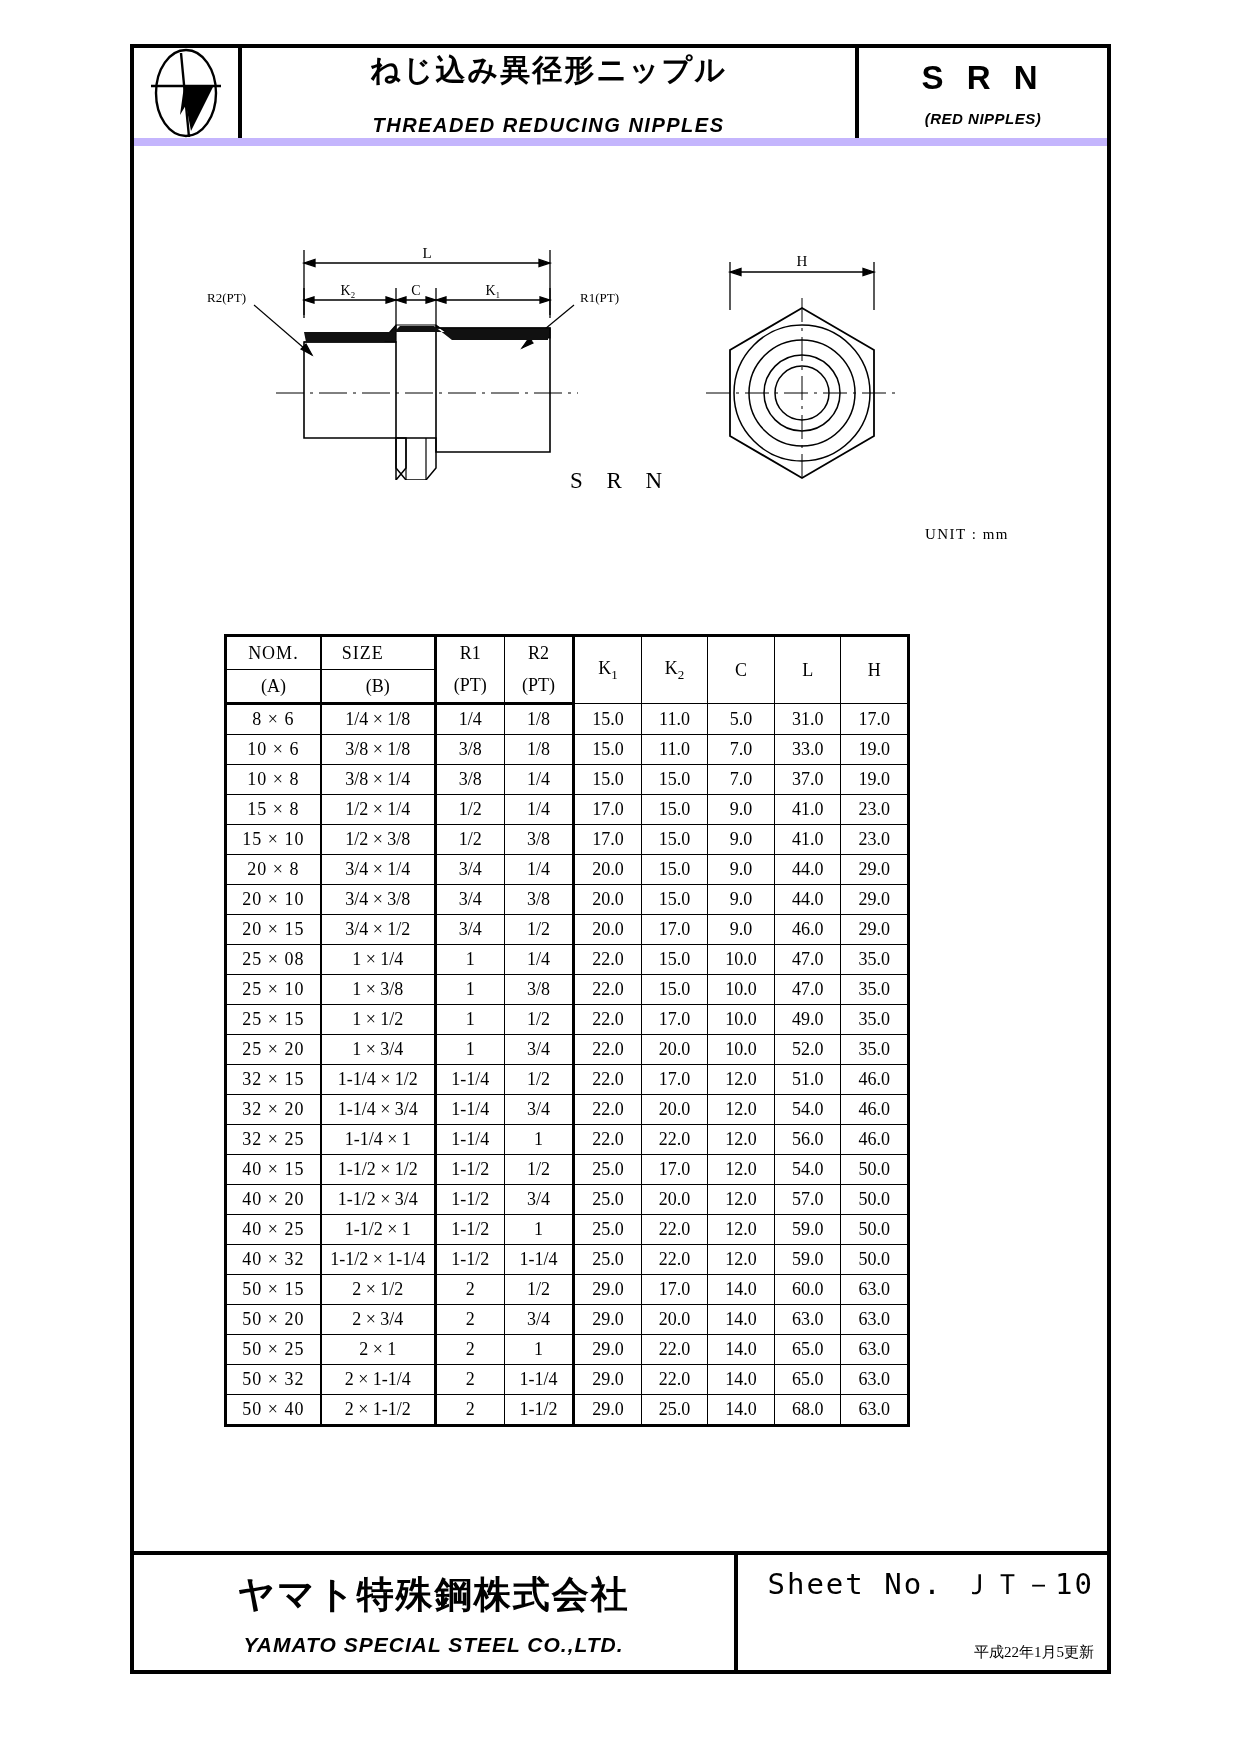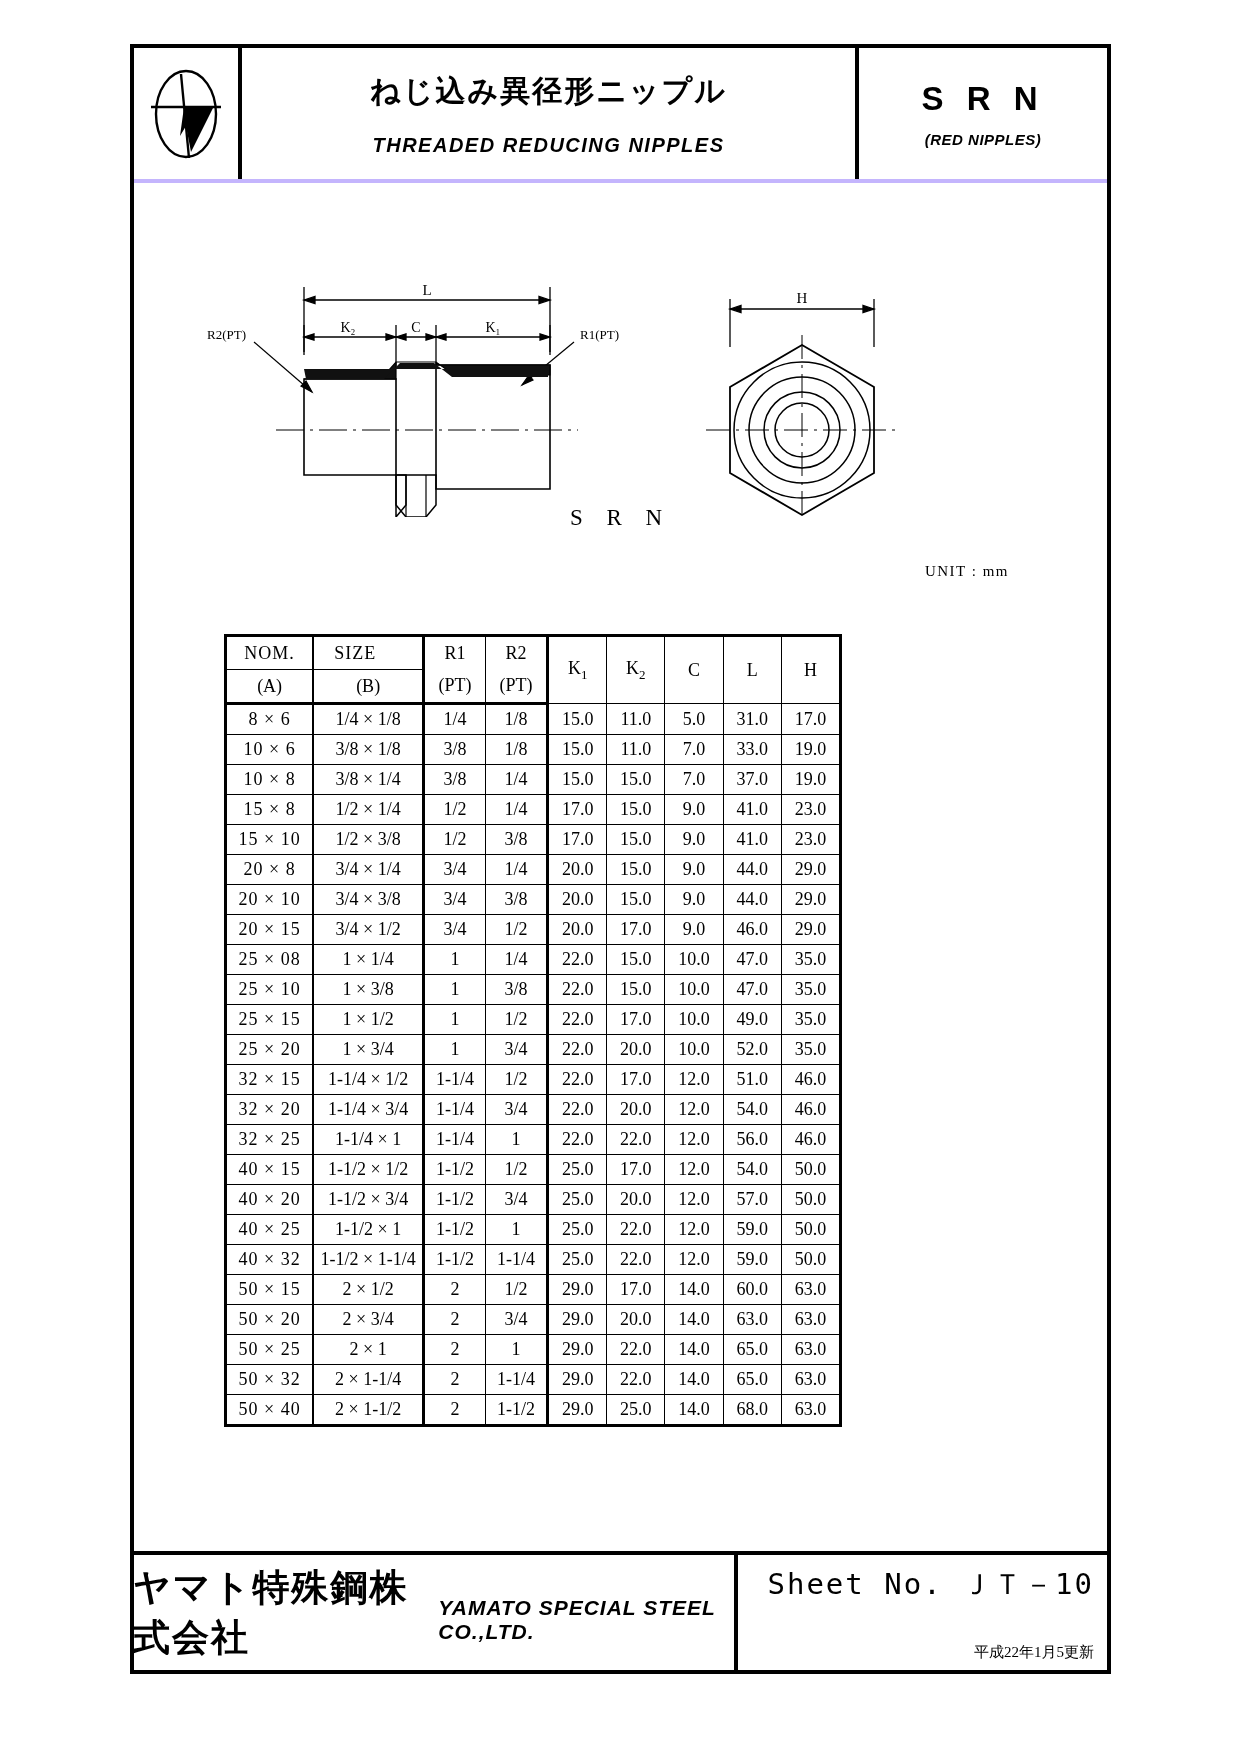--- a/index.html
+++ b/index.html
@@ -24,22 +24,22 @@
     width: 981px;
     height: 1630px;
     border: 4px solid #000;
     box-sizing: border-box;
     background: #fff;
   }
 
   
   .title-block {
     display: flex;
-    height: 135px;
-    border-bottom: 4px solid #c4b5fd;
+    height: 98px;
+    border-bottom: 8px solid #c4b5fd;
     box-sizing: border-box;
   }
   .logo-cell {
     width: 108px;
     border-right: 4px solid #000;
     display: flex;
     align-items: center;
     justify-content: center;
     box-sizing: border-box;
   }
@@ -115,21 +115,21 @@
     font-size: 15px;
     letter-spacing: 1.5px;
     font-family: "Liberation Serif", serif;
   }
 
   
   .table-wrap {
     position: absolute;
     left: 90px;
     top: 586px;
-    width: 618px;
+    width: 686px;
   }
   table.spec {
     border-collapse: collapse;
     width: 100%;
     font-family: "Liberation Serif", "DejaVu Serif", serif;
     background: #fff;
   }
   table.spec th, table.spec td {
     border: 1px solid #000;
     text-align: center;
@@ -168,21 +168,21 @@
     bottom: -1px;
     height: 120px;
     border-top: 4px solid #000;
     display: flex;
     box-sizing: border-box;
   }
   .company-cell {
     flex: 1;
     border-right: 4px solid #000;
     display: flex;
-    flex-direction: row;
+    flex-direction: column;
     align-items: center;
     justify-content: center;
     box-sizing: border-box;
   }
   .company-jp {
     font-family: "DejaVu Sans", sans-serif;
     font-weight: 700;
     font-size: 37px;
     letter-spacing: 2px;
   }

